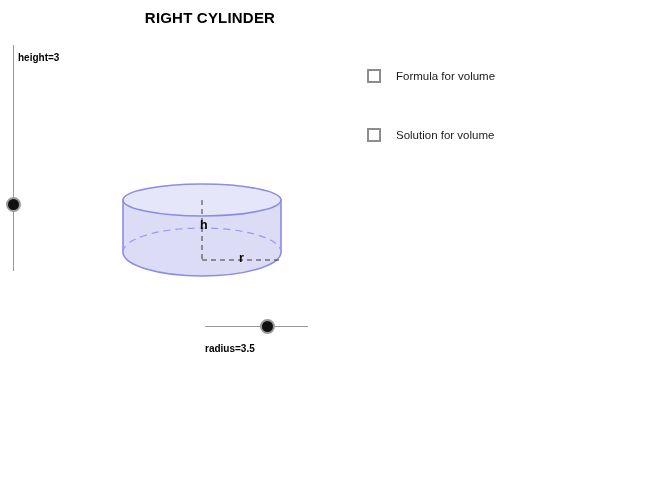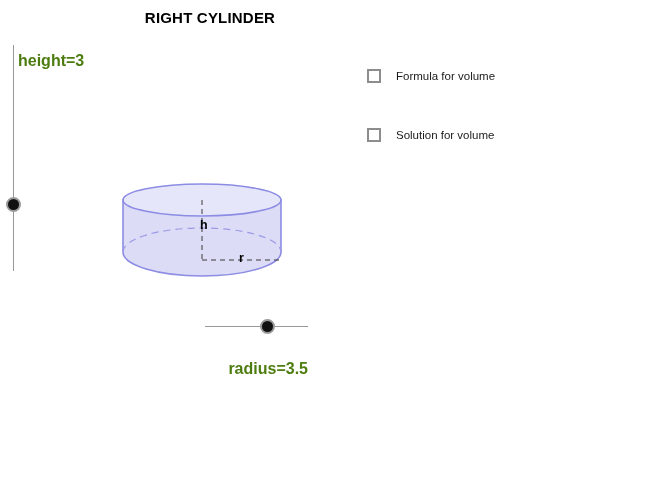--- a/index.html
+++ b/index.html
@@ -60,31 +60,31 @@
     background: #111111;
     border: 2px solid #9a9a9a;
     box-sizing: border-box;
     cursor: pointer;
   }
   .knob-v { left: 6px; top: 197px; }
   .knob-h { left: 260px; top: 319px; }
 
   .slider-label {
     position: absolute;
-    font-size: 16px;
+    font-size: 10px;
     font-weight: bold;
-    color: #4d7c0f;
+    color: #000000;
     white-space: nowrap;
   }
   .label-height { left: 18px; top: 52px; }
   .label-radius {
     left: 205px;
-    top: 360px;
+    top: 343px;
     width: 103px;
-    text-align: right;
+    text-align: left;
   }
 
   
   .checkbox-row {
     position: absolute;
     display: flex;
     align-items: center;
     cursor: pointer;
   }
   .checkbox-row.row1 { left: 367px; top: 69px; }

